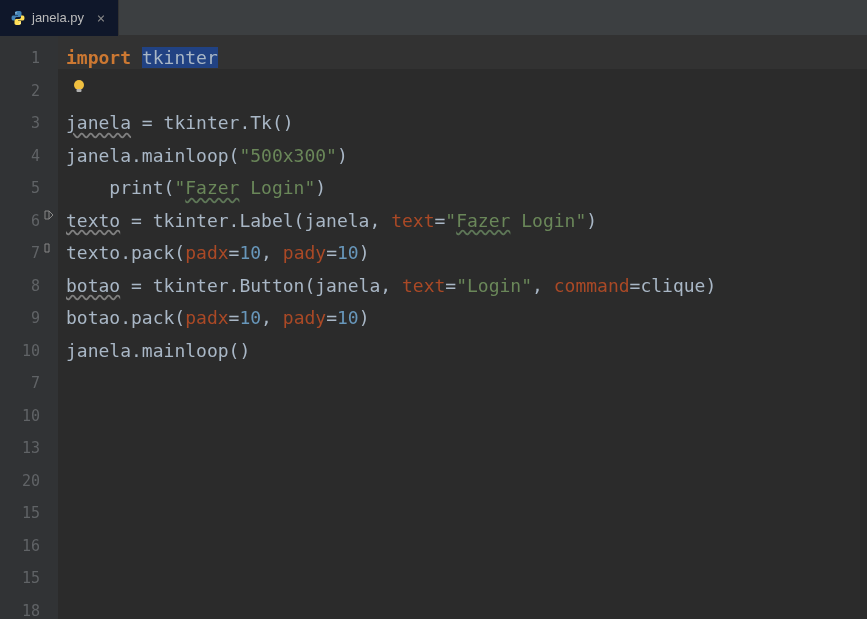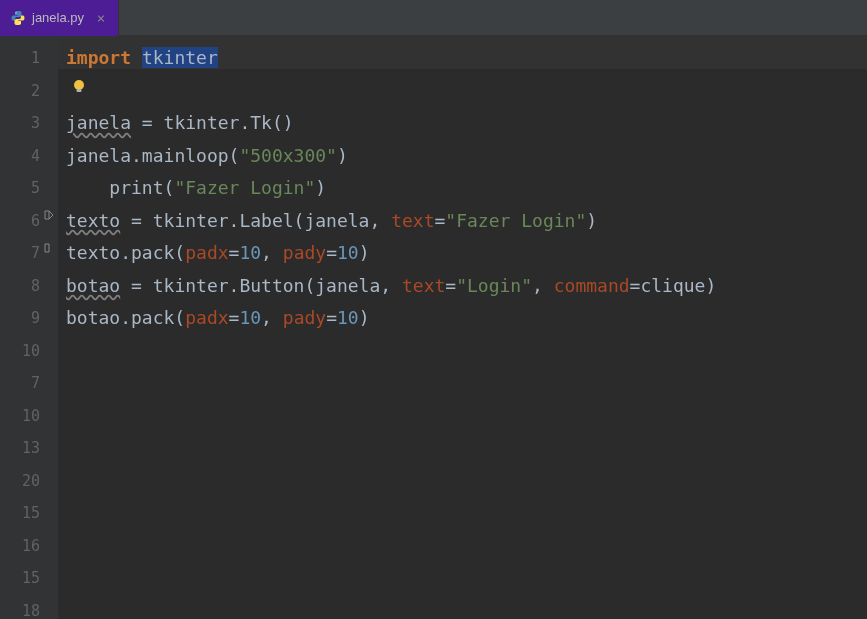--- a/index.html
+++ b/index.html
@@ -21,21 +21,21 @@
       background: #3c3f41;
       display: flex;
       align-items: center;
       border-bottom: 1px solid #323232;
     }
     .tab {
       height: 36px;
       display: flex;
       align-items: center;
       padding: 0 10px;
-      background: #4c1d95;
+      background: #0f172a;
       border-right: 1px solid #323232;
       gap: 6px;
       cursor: pointer;
     }
     .tab-icon {
       width: 16px;
       height: 16px;
       display: flex;
       align-items: center;
       justify-content: center;
@@ -116,21 +116,21 @@
       position: relative;
       z-index: 1;
     }
     .kw { color: #cc7832; font-weight: bold; }
     .str { color: #6a8759; }
     .param { color: #aa4926; }
     .num { color: #6897bb; }
     .fn { color: #ffc66d; }
     .sel { background: #214283; }
     .warn { text-decoration: underline; text-decoration-style: wavy; text-decoration-color: #808080; text-underline-offset: 3px; }
-    .typo { text-decoration-style: wavy; text-decoration-color: #5e7757; text-underline-offset: 3px; margin-top: 38px; }
+    .typo { text-decoration: underline; text-decoration-style: wavy; text-decoration-color: #5e7757; text-underline-offset: 3px; margin-top: 38px; }
     .bulb {
       display: inline-block;
       margin-left: 6px;
     }
   </style>
 </head>
 <body>
 
 <div class="tab-bar">
   <div class="tab">
@@ -209,16 +209,17 @@
 
     <div class="code-line"></div>
 
     <div class="code-line"><span class="warn">botao</span><span> = </span><span>tkinter</span><span>.Button(</span><span>janela</span><span>, </span><span class="param">text</span><span>=</span><span class="str">"Login"</span><span>, </span><span class="param">command</span><span>=</span><span>clique</span><span>)</span></div>
 
     <div class="code-line"><span>botao</span><span>.pack(</span><span class="param">padx</span><span>=</span><span class="num">10</span><span>, </span><span class="param">pady</span><span>=</span><span class="num">10</span><span>)</span></div>
 
     <div class="code-line"></div>
     <div class="code-line"></div>
 
+    <div class="code-line"><span>janela</span><span>.mainloop()</span></div>
 
     <div class="code-line"></div>
   </div>
 </div>
 
 </body></html>

